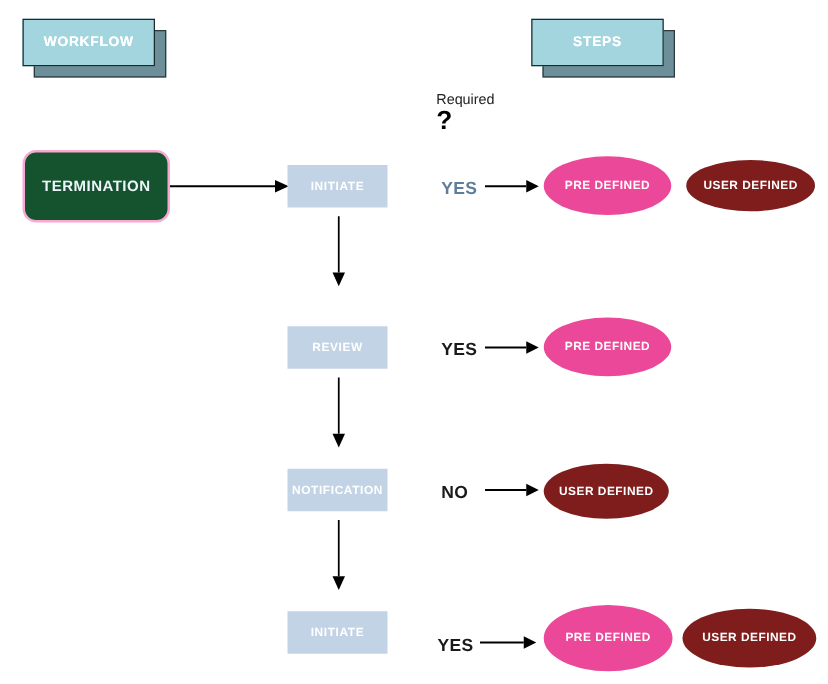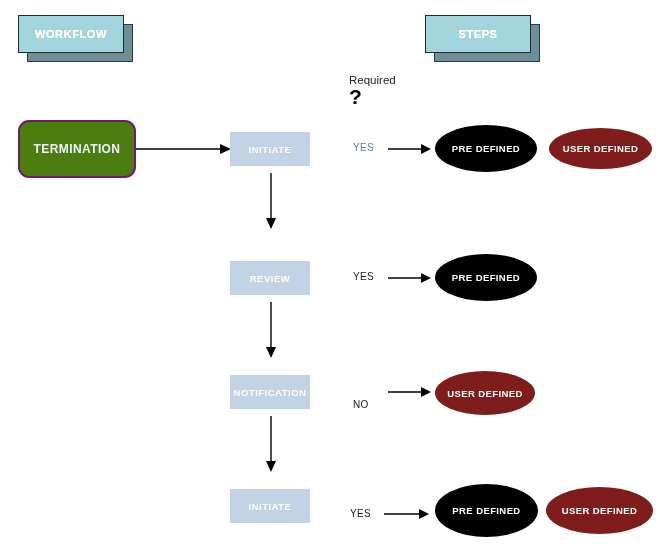--- a/index.html
+++ b/index.html
@@ -53,22 +53,22 @@
     font-size: 11px;
     font-weight: bold;
     letter-spacing: 0.6px;
     font-family: "Liberation Sans", sans-serif;
     text-shadow: 0 0 0 #ffffff;
   }
 
   
   .wf-box {
     position: absolute;
-    background: #4d7c0f;
-    border: 2px solid #701a75;
+    background: #14532d;
+    border: 2px solid #f9a8d4;
     border-radius: 11px;
     display: flex;
     align-items: center;
     justify-content: center;
     box-sizing: border-box;
   }
   .wf-box span {
     color: #eef4fb;
     font-size: 12px;
     font-weight: bold;
@@ -100,28 +100,28 @@
     justify-content: center;
     box-sizing: border-box;
   }
   .ellipse span {
     color: #ffffff;
     font-size: 9.5px;
     font-weight: bold;
     letter-spacing: 0.4px;
     white-space: nowrap;
   }
-  .ell-pre  { background: #000000; align-items: center; }
+  .ell-pre  { background: #ec4899; align-items: center; }
   .ell-user { background: #7f1d1d; }
 
   
   .cond {
     position: absolute;
-    font-size: 10px;
-    font-weight: normal;
+    font-size: 14px;
+    font-weight: bold;
     letter-spacing: 0.3px;
     white-space: nowrap;
   }
   .cond-blue  { color: #5d7d9b; }
   .cond-black { color: #1a1a1a; }
 
   
   .required-wrap {
     position: absolute;
     white-space: nowrap;
@@ -231,21 +231,21 @@
 
   <svg class="arrow-svg" style="left:388px; top:269px;" width="44" height="20">
     <line x1="0" y1="9" x2="33" y2="9" stroke="#000000" stroke-width="1.6"></line>
     <polygon points="33,4 43,9 33,14" fill="#000000"></polygon>
   </svg>
 
   <div class="ellipse ell-pre" style="left:435px; top:254px; width:102px; height:47px;">
     <span>PRE DEFINED</span>
   </div>
 
-  <div class="cond cond-black" style="left:353px; top:399px;">NO</div>
+  <div class="cond cond-black" style="left:353px; top:385px;">NO</div>
 
   <svg class="arrow-svg" style="left:388px; top:383px;" width="44" height="20">
     <line x1="0" y1="9" x2="33" y2="9" stroke="#000000" stroke-width="1.6"></line>
     <polygon points="33,4 43,9 33,14" fill="#000000"></polygon>
   </svg>
 
   <div class="ellipse ell-user" style="left:435px; top:371px; width:100px; height:44px;">
     <span>USER DEFINED</span>
   </div>
 

